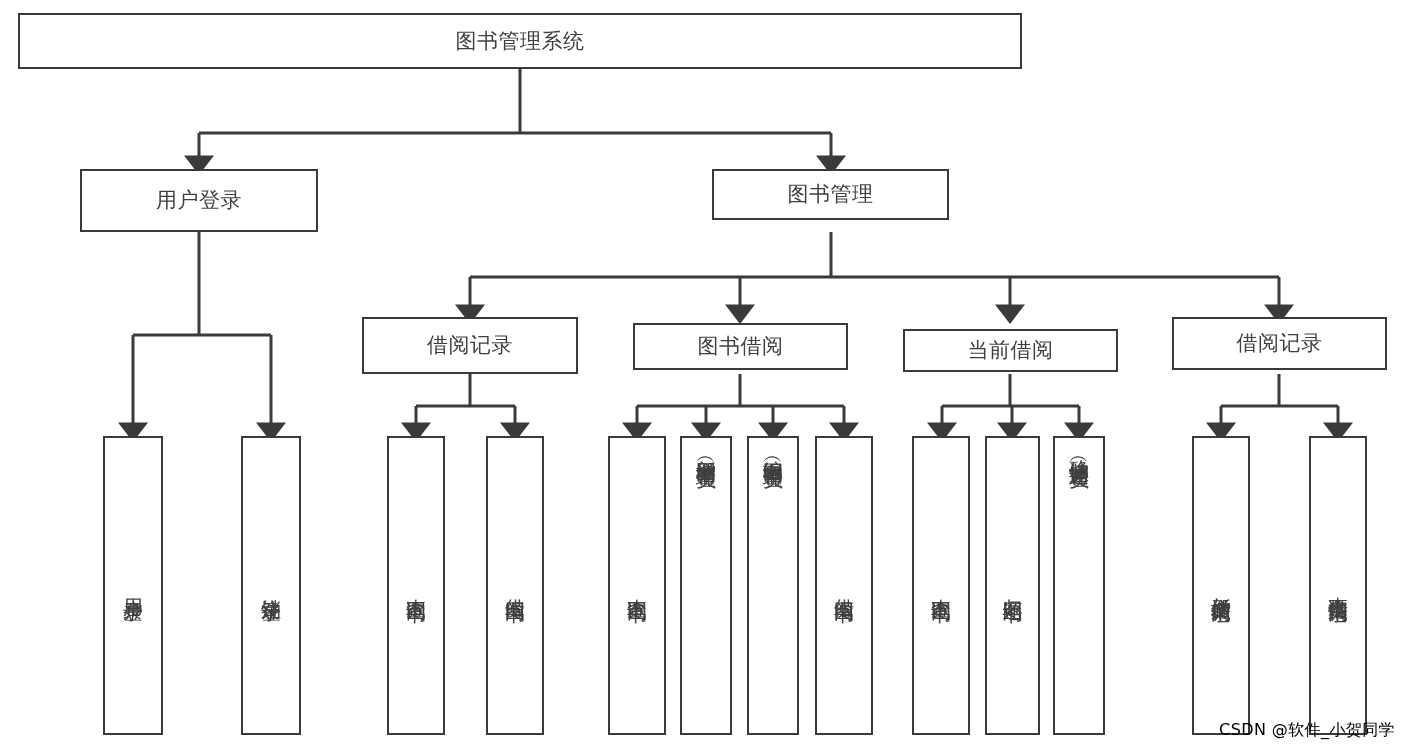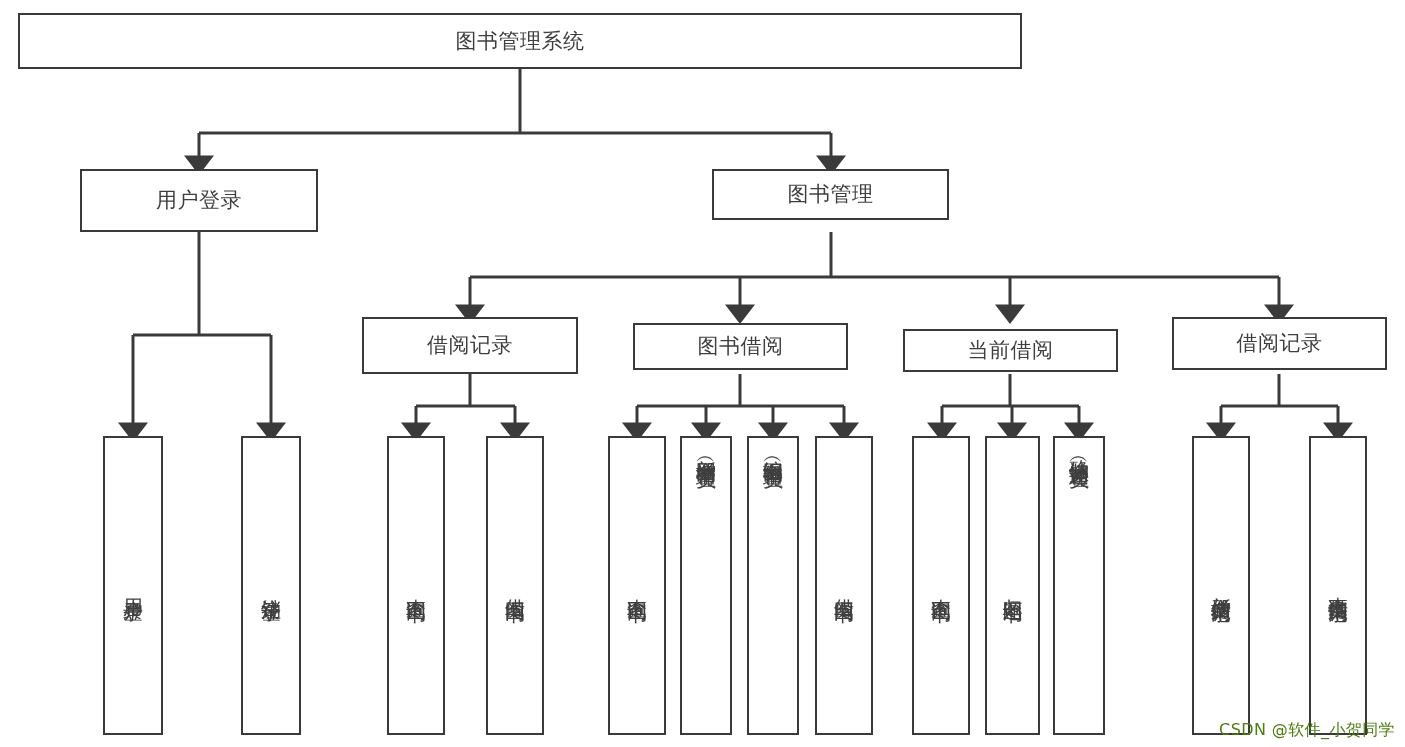--- a/index.html
+++ b/index.html
@@ -56,21 +56,21 @@
     padding-top: 6px;
   }
   .node.vertical.v-center {
     align-items: center;
     padding-top: 0;
   }
   #watermark {
     position: absolute;
     right: 10px;
     bottom: 6px;
-    color: #4d7c0f;
+    color: #000000;
     font-size: 16px;
     letter-spacing: 0.4px;
     white-space: nowrap;
     z-index: 5;
     text-align: right;
   }
 </style>
 </head>
 <body>
 

